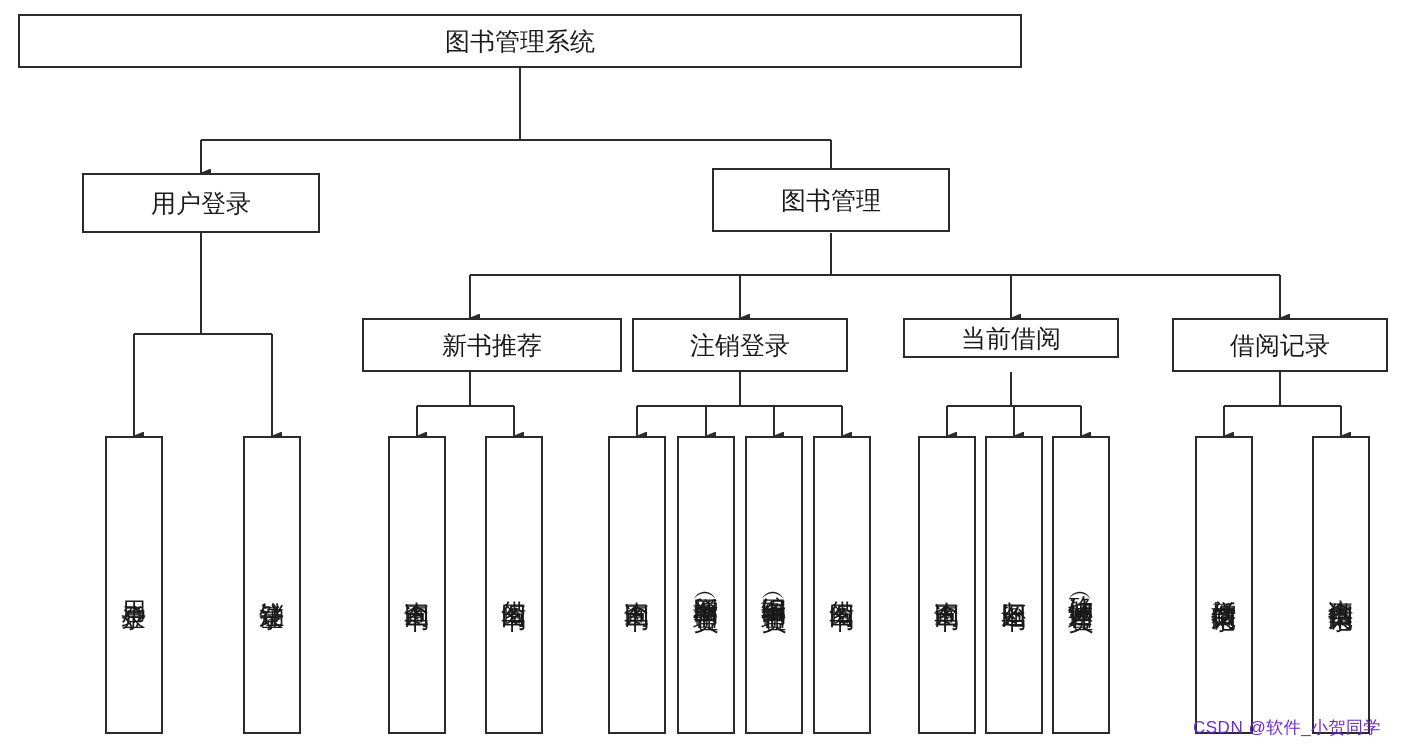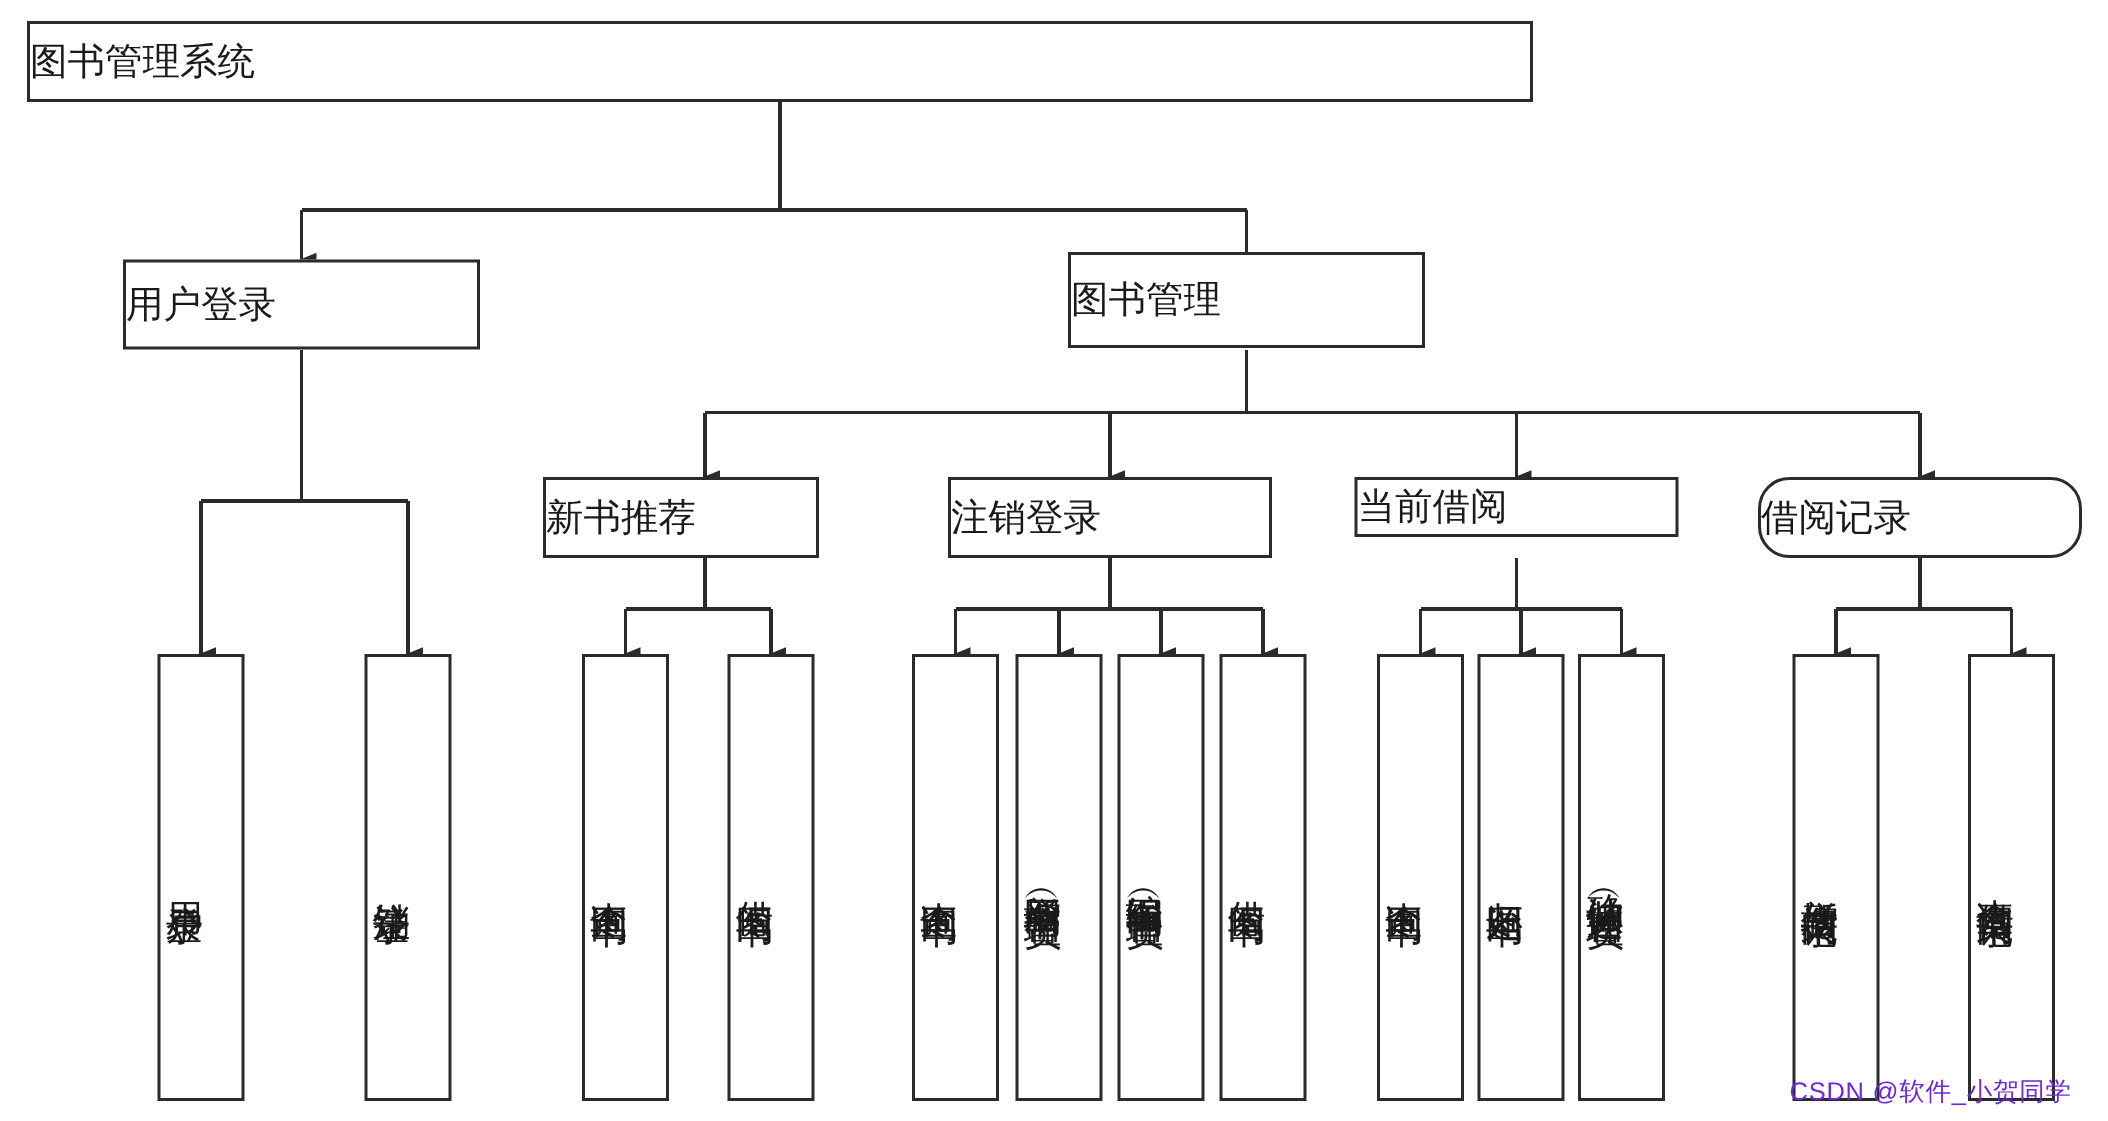--- a/index.html
+++ b/index.html
@@ -28,20 +28,21 @@
     height: 747px;
     pointer-events: none;
   }
   .node {
     position: absolute;
     box-sizing: border-box;
     background: #ffffff;
     border: 2px solid #2b2b2b;
     display: flex;
     align-items: center;
+    justify-content: center;
     color: #1a1a1a;
   }
   .node-label {
     display: block;
     text-align: center;
     line-height: 1.22;
     white-space: pre;
   }
   .node.horizontal .node-label {
     writing-mode: horizontal-tb;
@@ -113,30 +114,30 @@
   <div id="node-layer">
       <div class="node horizontal root" style="left: 18px; top: 14px; width: 1004px; height: 54px;">
         <span class="node-label">图书管理系统</span>
       </div>
       <div class="node horizontal" style="left: 82px; top: 173px; width: 238px; height: 60px;">
         <span class="node-label">用户登录</span>
       </div>
       <div class="node horizontal" style="left: 712px; top: 168px; width: 238px; height: 64px;">
         <span class="node-label">图书管理</span>
       </div>
-      <div class="node horizontal" style="left: 362px; top: 318px; width: 184px; height: 54px;">
+      <div class="node horizontal" style="left: 362px; top: 318px; width: 260px; height: 54px;">
         <span class="node-label">新书推荐</span>
       </div>
       <div class="node horizontal" style="left: 632px; top: 318px; width: 216px; height: 54px;">
         <span class="node-label">注销登录</span>
       </div>
       <div class="node horizontal" style="left: 903px; top: 318px; width: 216px; height: 40px;">
         <span class="node-label">当前借阅</span>
       </div>
-      <div class="node horizontal" style="left: 1172px; top: 318px; width: 216px; height: 54px; border-radius: 21px;">
+      <div class="node horizontal" style="left: 1172px; top: 318px; width: 216px; height: 54px;">
         <span class="node-label">借阅记录</span>
       </div>
       <div class="node vertical" style="left: 105px; top: 436px; width: 58px; height: 298px;">
         <span class="node-label">用户登录</span>
       </div>
       <div class="node vertical" style="left: 243px; top: 436px; width: 58px; height: 298px;">
         <span class="node-label">注销登录</span>
       </div>
       <div class="node vertical" style="left: 388px; top: 436px; width: 58px; height: 298px;">
         <span class="node-label">查询图书</span>

